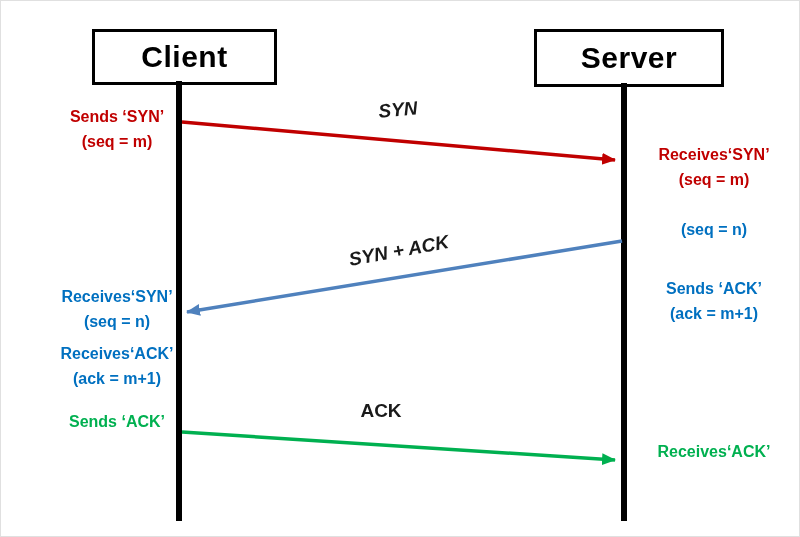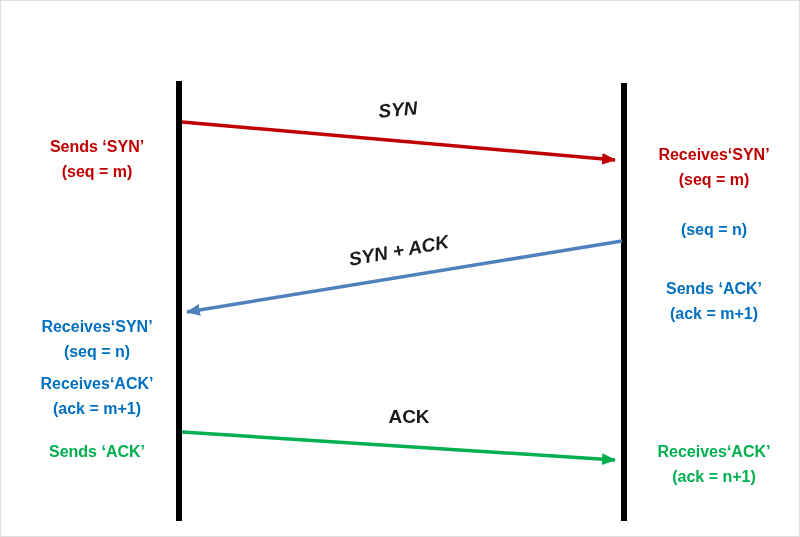--- a/index.html
+++ b/index.html
@@ -18,39 +18,45 @@
   .lifeline{position:absolute;width:6px;background:#000;}
   .lifeline.client{left:175px;top:80px;height:440px;}
   .lifeline.server{left:620px;top:82px;height:438px;}
   svg.arrows{position:absolute;left:0;top:0;}
   .msg-label{
     position:absolute;font-weight:bold;color:#1a1a1a;font-size:19px;
     text-align:center;white-space:nowrap;
   }
   .msg-label.syn{left:347px;top:98px;width:100px;transform:rotate(-5deg);font-style:italic;}
   .msg-label.synack{left:323px;top:239px;width:150px;transform:rotate(-10.5deg);font-style:italic;}
-  .msg-label.ack{left:368px;top:399px;width:80px;margin-top:6px;}
+  .msg-label.ack{left:340px;top:399px;width:80px;}
   .note{
     position:absolute;font-weight:bold;font-size:16px;line-height:25px;
     text-align:center;white-space:nowrap;
   }
-  .note.left{left:11px;width:170px;margin-top:30px;}
+  .note.left{left:31px;width:170px;}
   .note.right{left:633px;width:160px;}
   .note.red{color:#C00000;}
   .note.blue{color:#0070C0;}
   .note.green{color:#00B050;}
   .note span{display:block;}
   .n1{top:103px;} .n2{top:141px;} .n3{top:216px;} .n4{top:275px;}
   .n5{top:283px;} .n6{top:340px;} .n7{top:408px;} .n8{top:438px;}
 </style>
 </head>
 <body>
 
 <div class="canvas">
 
+  <div class="actor-box client">
+    <span>Client</span>
+  </div>
+  <div class="actor-box server">
+    <span>Server</span>
+  </div>
 
   <div class="lifeline client"></div>
   <div class="lifeline server"></div>
 
   <svg class="arrows" width="800" height="537" viewBox="0 0 800 537">
     <defs>
       <marker id="arr-red" markerUnits="userSpaceOnUse" markerWidth="16" markerHeight="14" refX="13" refY="6" orient="auto">
         <path d="M0,0 L14,6 L0,12 z" fill="#C00000"></path>
       </marker>
       <marker id="arr-blue" markerUnits="userSpaceOnUse" markerWidth="16" markerHeight="14" refX="13" refY="6" orient="auto">
@@ -90,16 +96,15 @@
   </div>
   <div class="note left blue n6">
     <span>Receives‘ACK’</span>
     <span>(ack = m+1)</span>
   </div>
   <div class="note left green n7">
     <span>Sends ‘ACK’</span>
   </div>
   <div class="note right green n8">
     <span>Receives‘ACK’</span>
-    <span>(ack = n+1)</span>
   </div>
 
 </div>
 
 </body></html>

